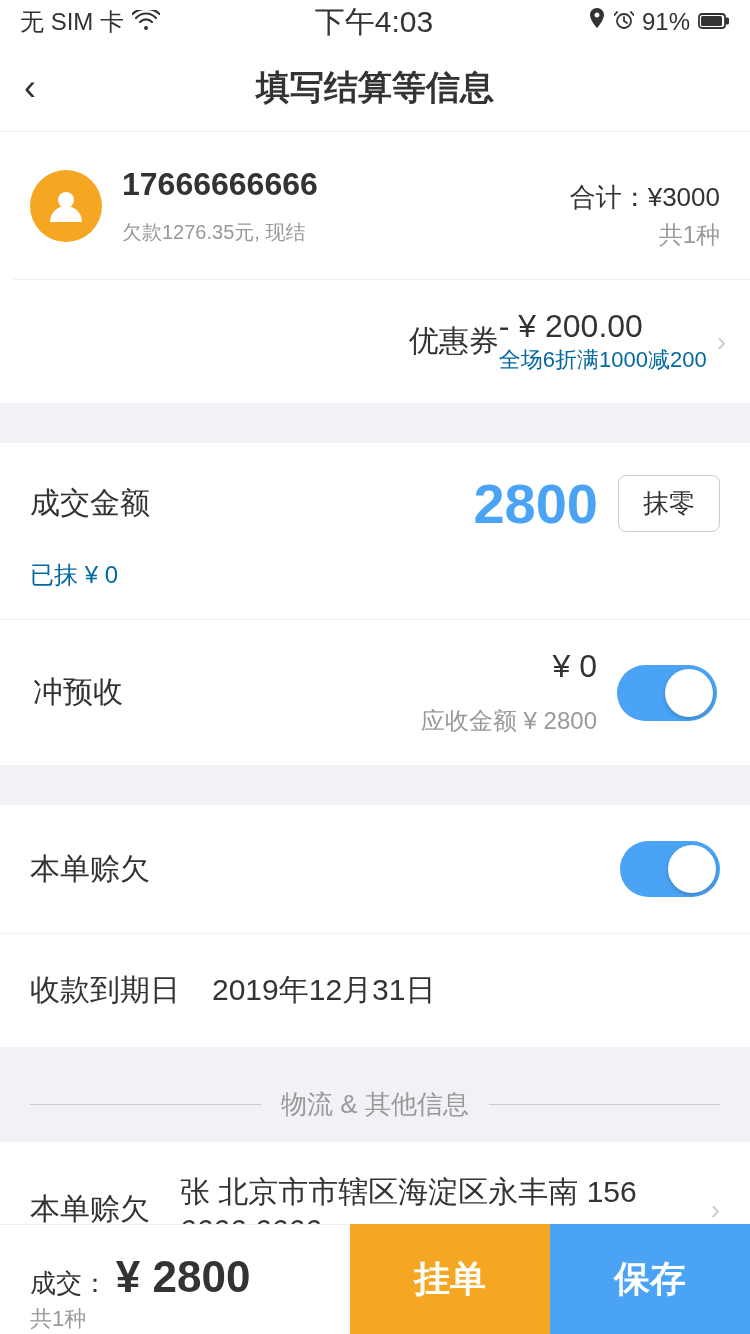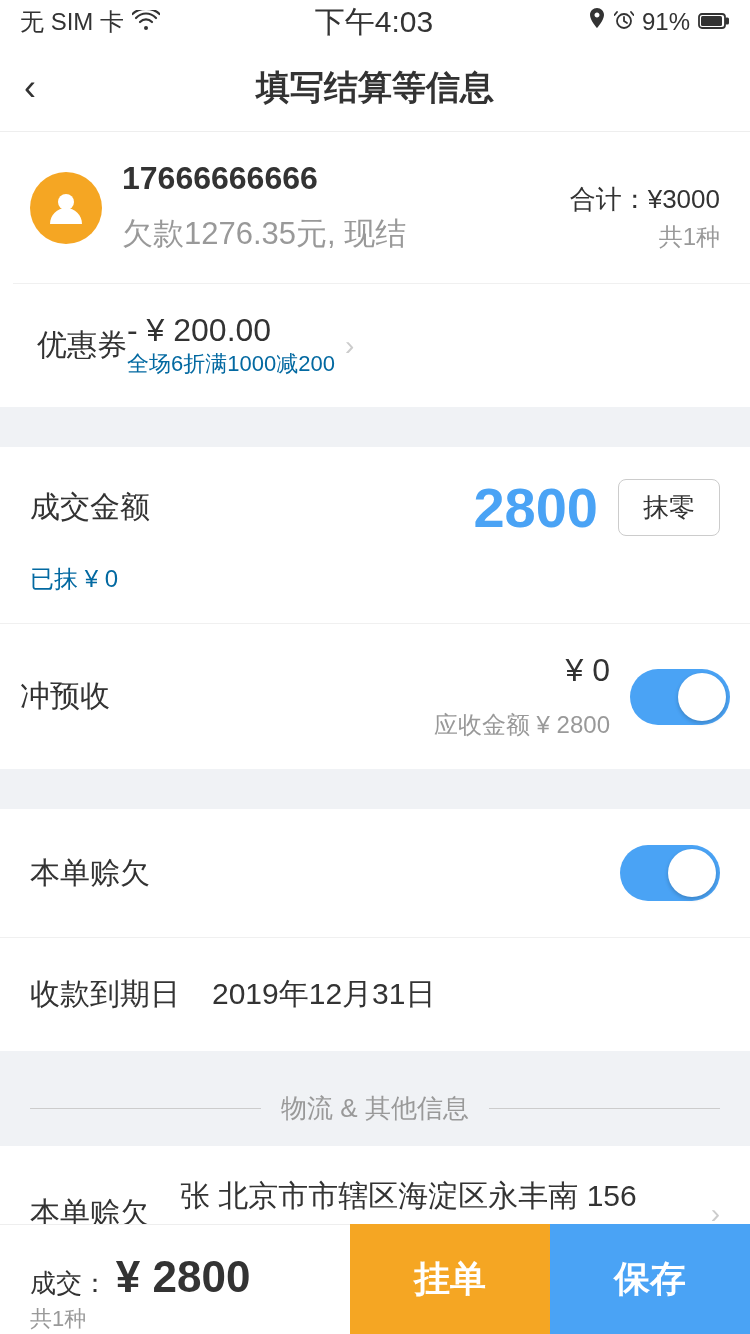--- a/index.html
+++ b/index.html
@@ -86,30 +86,30 @@
       align-items: center;
       justify-content: center;
       flex-shrink: 0;
     }
     .avatar-icon {
       width: 40px;
       height: 40px;
       fill: #fff;
     }
     .customer-name { font-size: 32px; font-weight: 600; color: #333; }
-    .customer-sub { font-size: 31px; color: #999; margin-top: 16px; }
+    .customer-sub { font-size: 20px; color: #999; margin-top: 16px; }
     .customer-right { text-align: right; }
     .total-label { font-size: 26px; color: #333; margin-top: 20px; }
     .total-count { font-size: 24px; color: #999; margin-top: 4px; }
 
     
     .coupon-row {
       display: flex;
       align-items: center;
-      justify-content: flex-start;
+      justify-content: flex-end;
       padding: 28px 24px;
       background: #fff;
       border-top: 1px solid #f0f0f0;
       margin-left: 13px;
     }
     .coupon-label { font-size: 30px; color: #333; }
     .coupon-right { display: flex; align-items: center; gap: 10px; }
     .coupon-discount { font-size: 32px; color: #333; font-weight: 500; }
     .coupon-desc { font-size: 22px; color: #0369a1; text-align: right; }
     .chevron-right { color: #ccc; font-size: 28px; }
@@ -137,21 +137,21 @@
       font-size: 26px;
       color: #333;
       background: #fff;
       cursor: pointer;
     }
     .amount-sub { font-size: 24px; color: #0369a1; margin-top: 23px; text-align: left; }
 
     
     .prereceive-section {
       background: #fff;
-      padding: 28px 20px;
+      padding: 28px 33px;
       border-top: 1px solid #f0f0f0;
     }
     .prereceive-row {
       display: flex;
       align-items: center;
       justify-content: space-between;
     }
     .prereceive-label { font-size: 30px; color: #333; }
     .prereceive-right { display: flex; align-items: center; gap: 20px; }
     .prereceive-val { text-align: right; }

